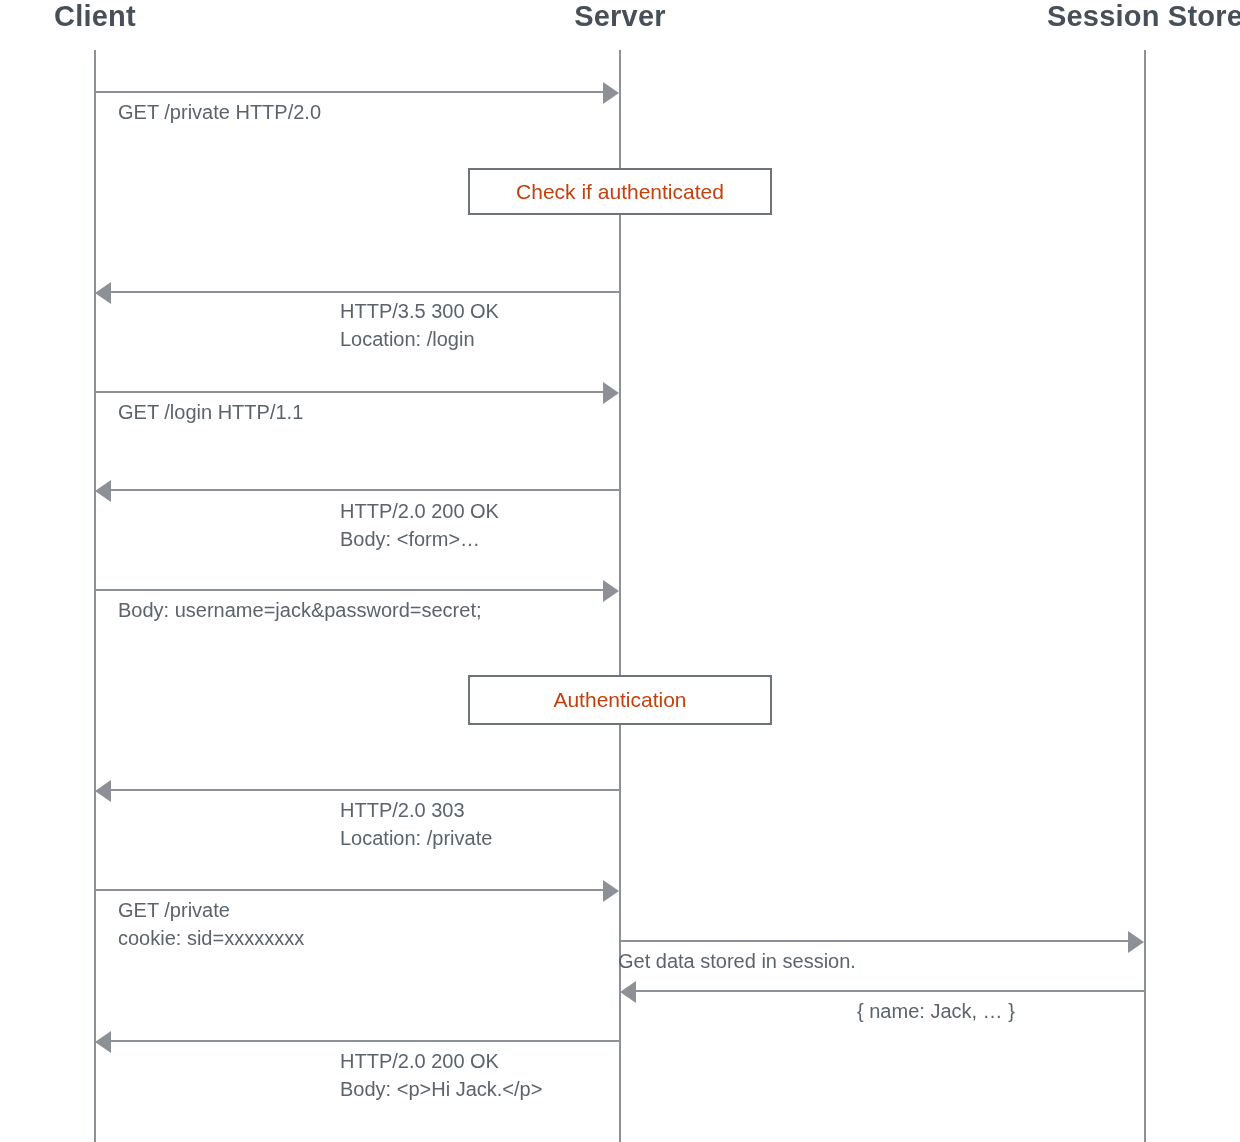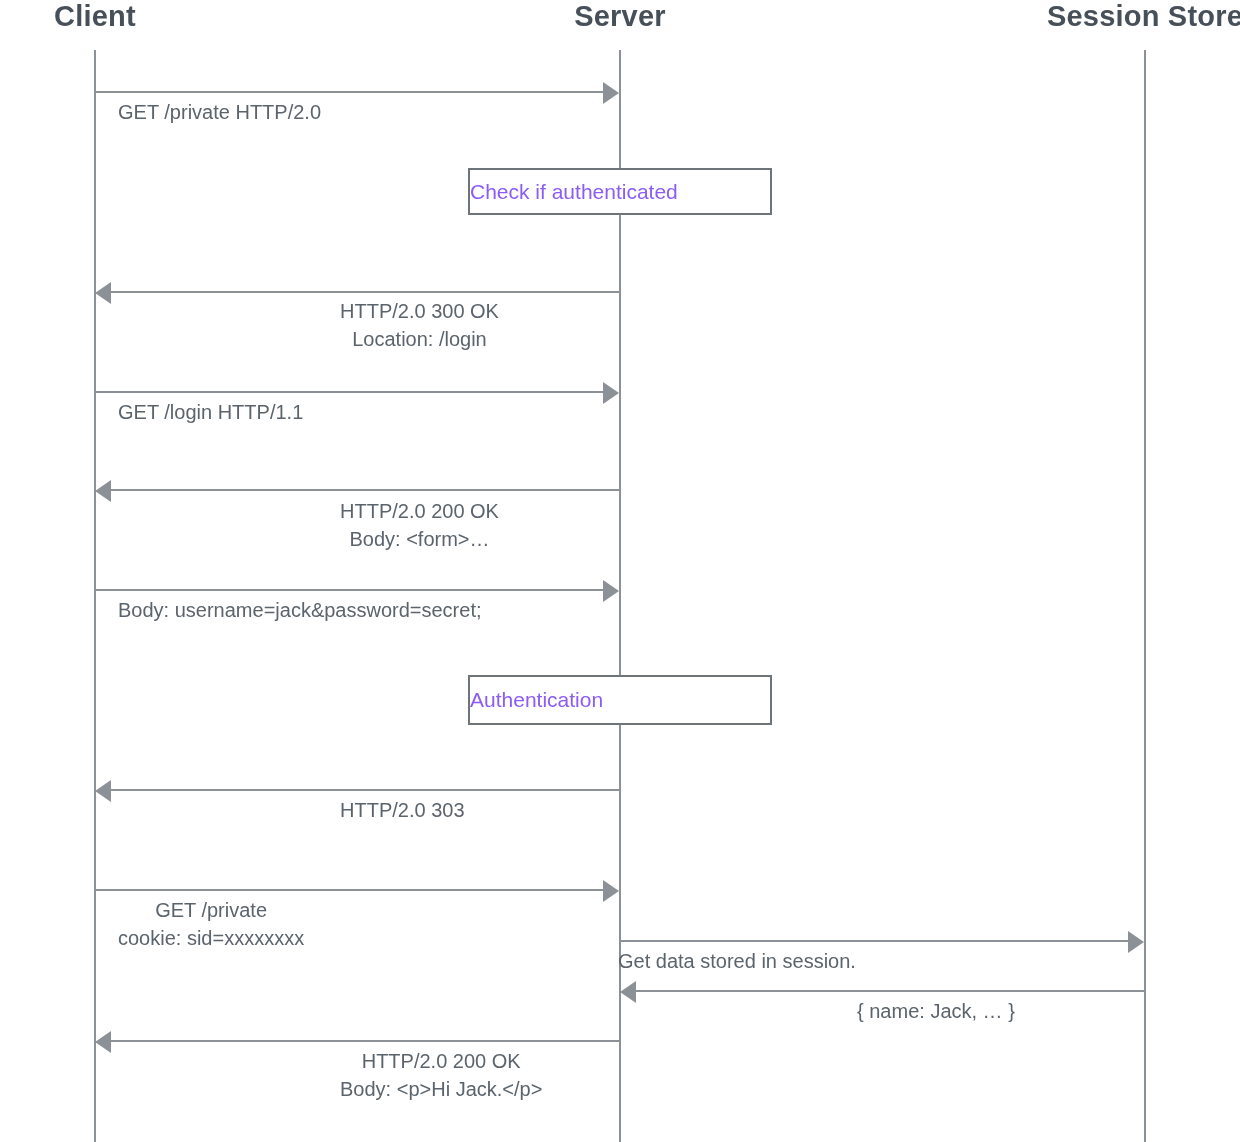--- a/index.html
+++ b/index.html
@@ -54,32 +54,31 @@
     border-bottom: 11px solid transparent;
     border-right: 16px solid #8b9196;
     margin-top: -10px;
   }
   .msg-label {
     position: absolute;
     color: #5b646c;
     font-size: 20px;
     line-height: 28px;
     white-space: nowrap;
-    text-align: center;
   }
   .process-box {
     position: absolute;
     box-sizing: border-box;
     border: 2px solid #6d747a;
     background: #ffffff;
-    color: #8b5cf6;
+    color: #c2410c;
     font-size: 21px;
     display: flex;
     align-items: center;
-    justify-content: flex-start;
+    justify-content: center;
     z-index: 5;
     white-space: nowrap;
   }
 </style>
 </head>
 <body>
 
 <div class="canvas">
 
   <div class="actor-title" style="left:95px">Client</div>
@@ -99,21 +98,21 @@
   </div>
 
   <div class="process-box" style="left:468px; top:168px; width:304px; height:47px">
     <span>Check if authenticated</span>
   </div>
 
   <div>
     <div class="msg-line" style="left:108px; top:291px; width:512px"></div>
     <div class="head-left" style="left:95px; top:292px"></div>
     <div class="msg-label" style="left:340px; top:297px">
-      <div>HTTP/2.0 300 OK</div>
+      <div>HTTP/3.5 300 OK</div>
       <div>Location: /login</div>
     </div>
   </div>
 
   <div>
     <div class="msg-line" style="left:95px; top:391px; width:512px"></div>
     <div class="head-right" style="left:603px; top:392px"></div>
     <div class="msg-label" style="left:118px; top:398px">
       <div>GET /login HTTP/1.1</div>
     </div>
@@ -138,20 +137,21 @@
 
   <div class="process-box" style="left:468px; top:675px; width:304px; height:50px">
     <span>Authentication</span>
   </div>
 
   <div>
     <div class="msg-line" style="left:108px; top:789px; width:512px"></div>
     <div class="head-left" style="left:95px; top:790px"></div>
     <div class="msg-label" style="left:340px; top:796px">
       <div>HTTP/2.0 303</div>
+      <div>Location: /private</div>
     </div>
   </div>
 
   <div>
     <div class="msg-line" style="left:95px; top:889px; width:512px"></div>
     <div class="head-right" style="left:603px; top:890px"></div>
     <div class="msg-label" style="left:118px; top:896px">
       <div>GET /private</div>
       <div>cookie: sid=xxxxxxxx</div>
     </div>

